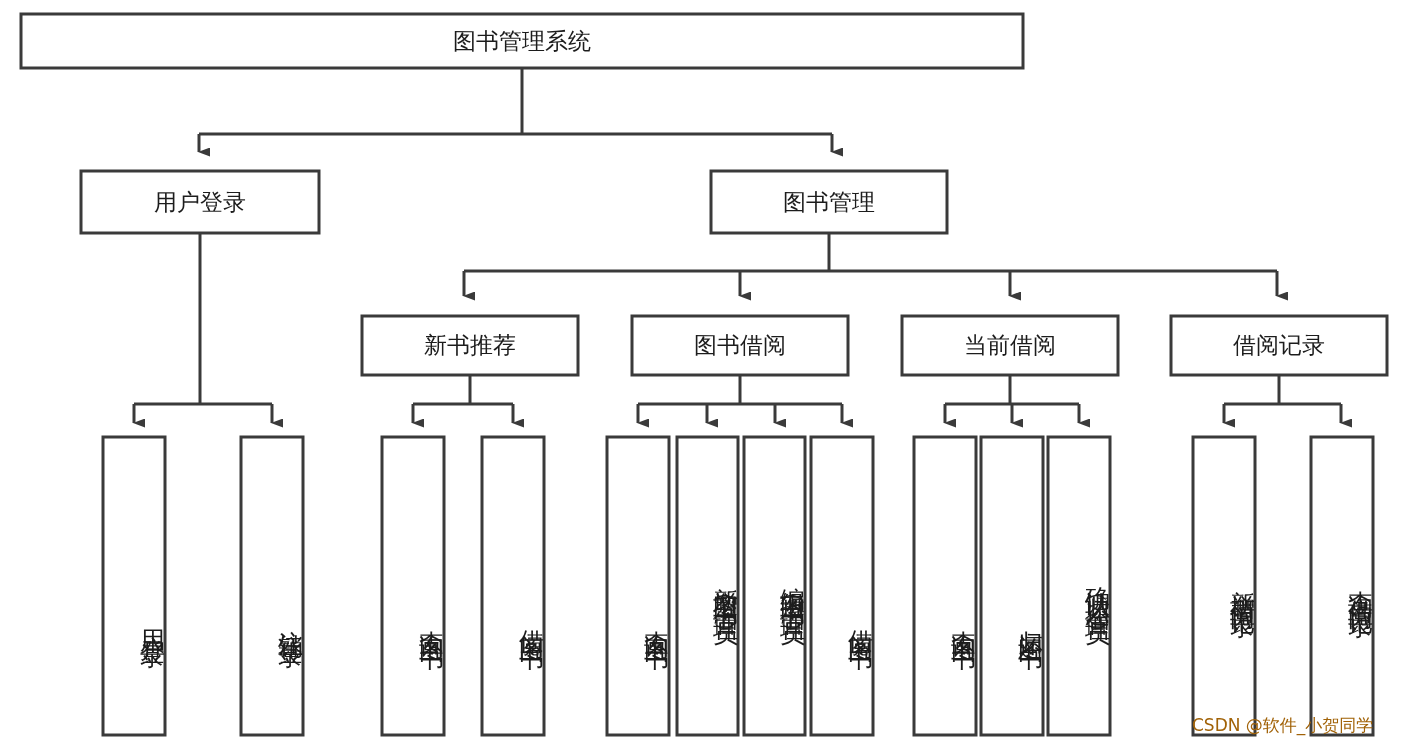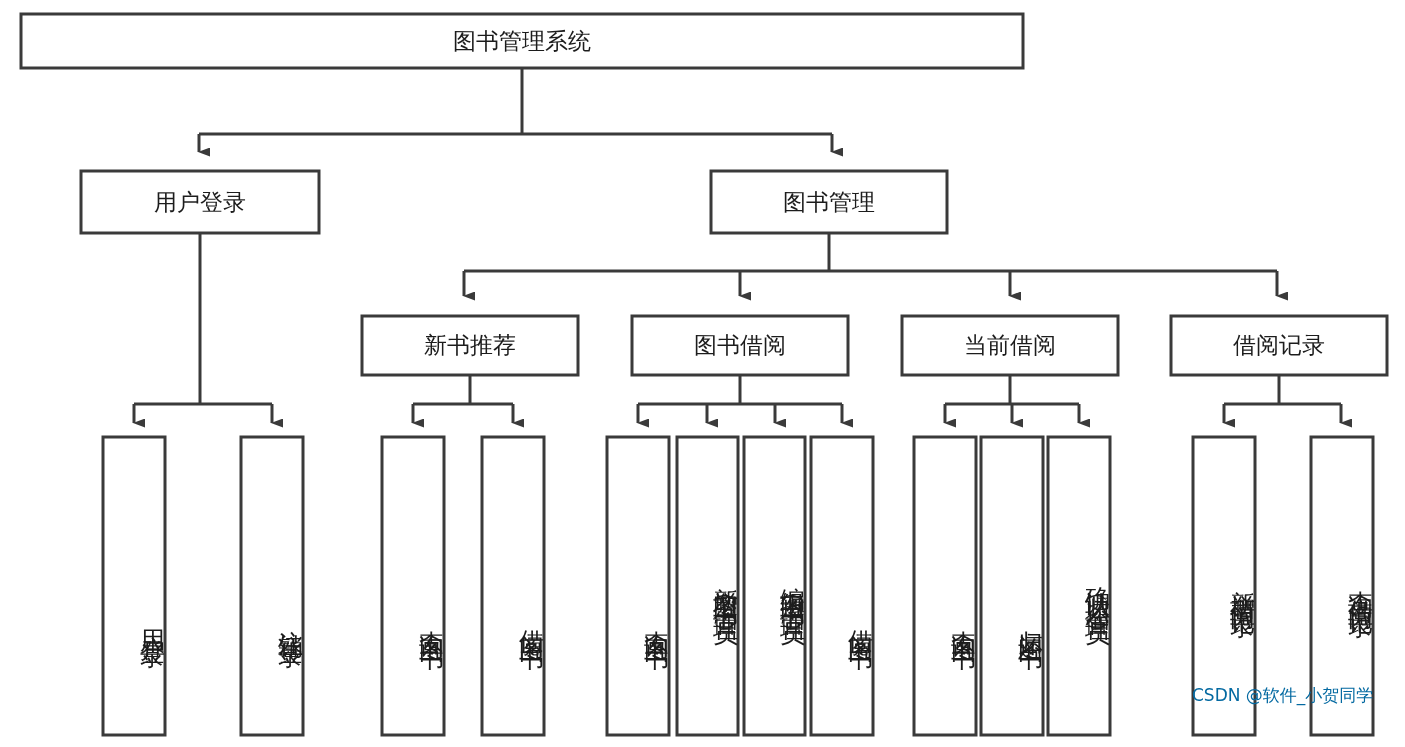--- a/index.html
+++ b/index.html
@@ -56,24 +56,24 @@
     line-height: 1.0;
     letter-spacing: 5px;
     color: #1c1c1c;
     text-align: center;
     white-space: nowrap;
     pointer-events: none;
   }
   .watermark {
     position: absolute;
     left: 1192px;
-    top: 684px;
+    top: 714px;
     font-family: "DejaVu Sans", "Liberation Sans", sans-serif;
     font-size: 17px;
-    color: #0369a1;
+    color: #a16207;
     white-space: nowrap;
   }
 </style>
 </head>
 <body>
 
 <svg id="diagram" viewBox="0 0 1405 747" xmlns="http://www.w3.org/2000/svg">
 
   <defs>
     <marker id="arw" markerWidth="10" markerHeight="12" refX="4.5" refY="11" orient="auto" markerUnits="userSpaceOnUse">

